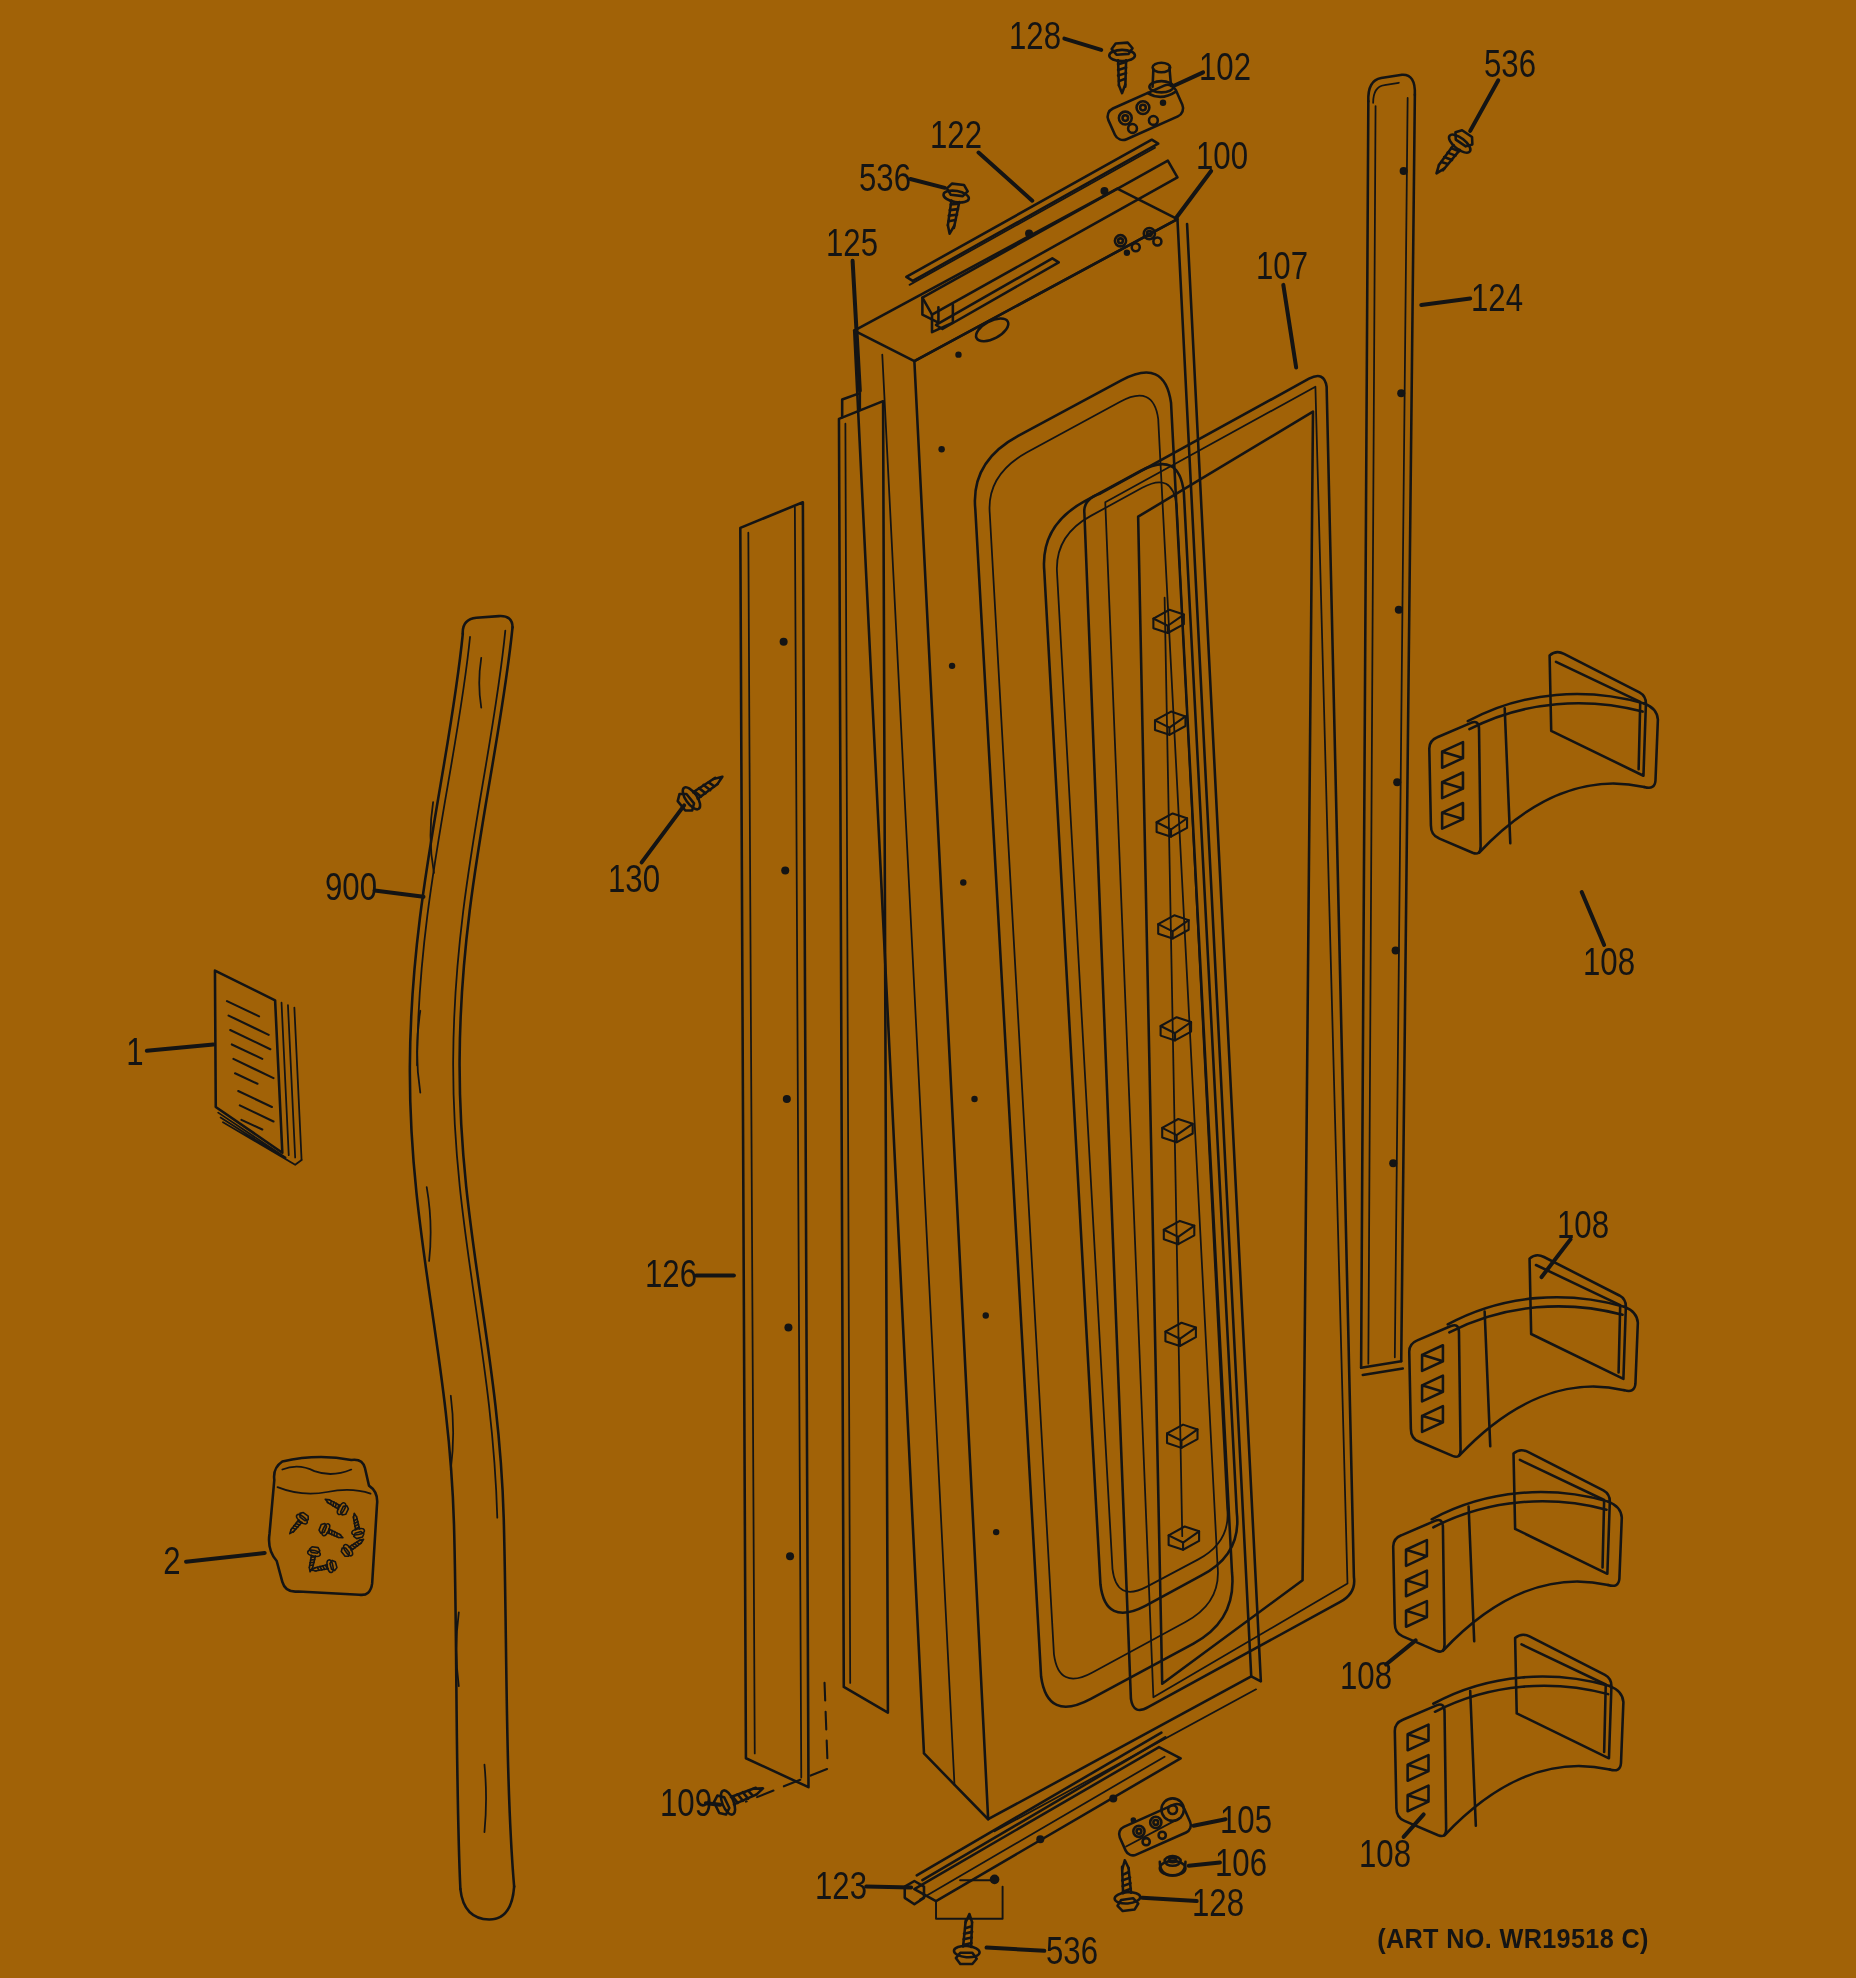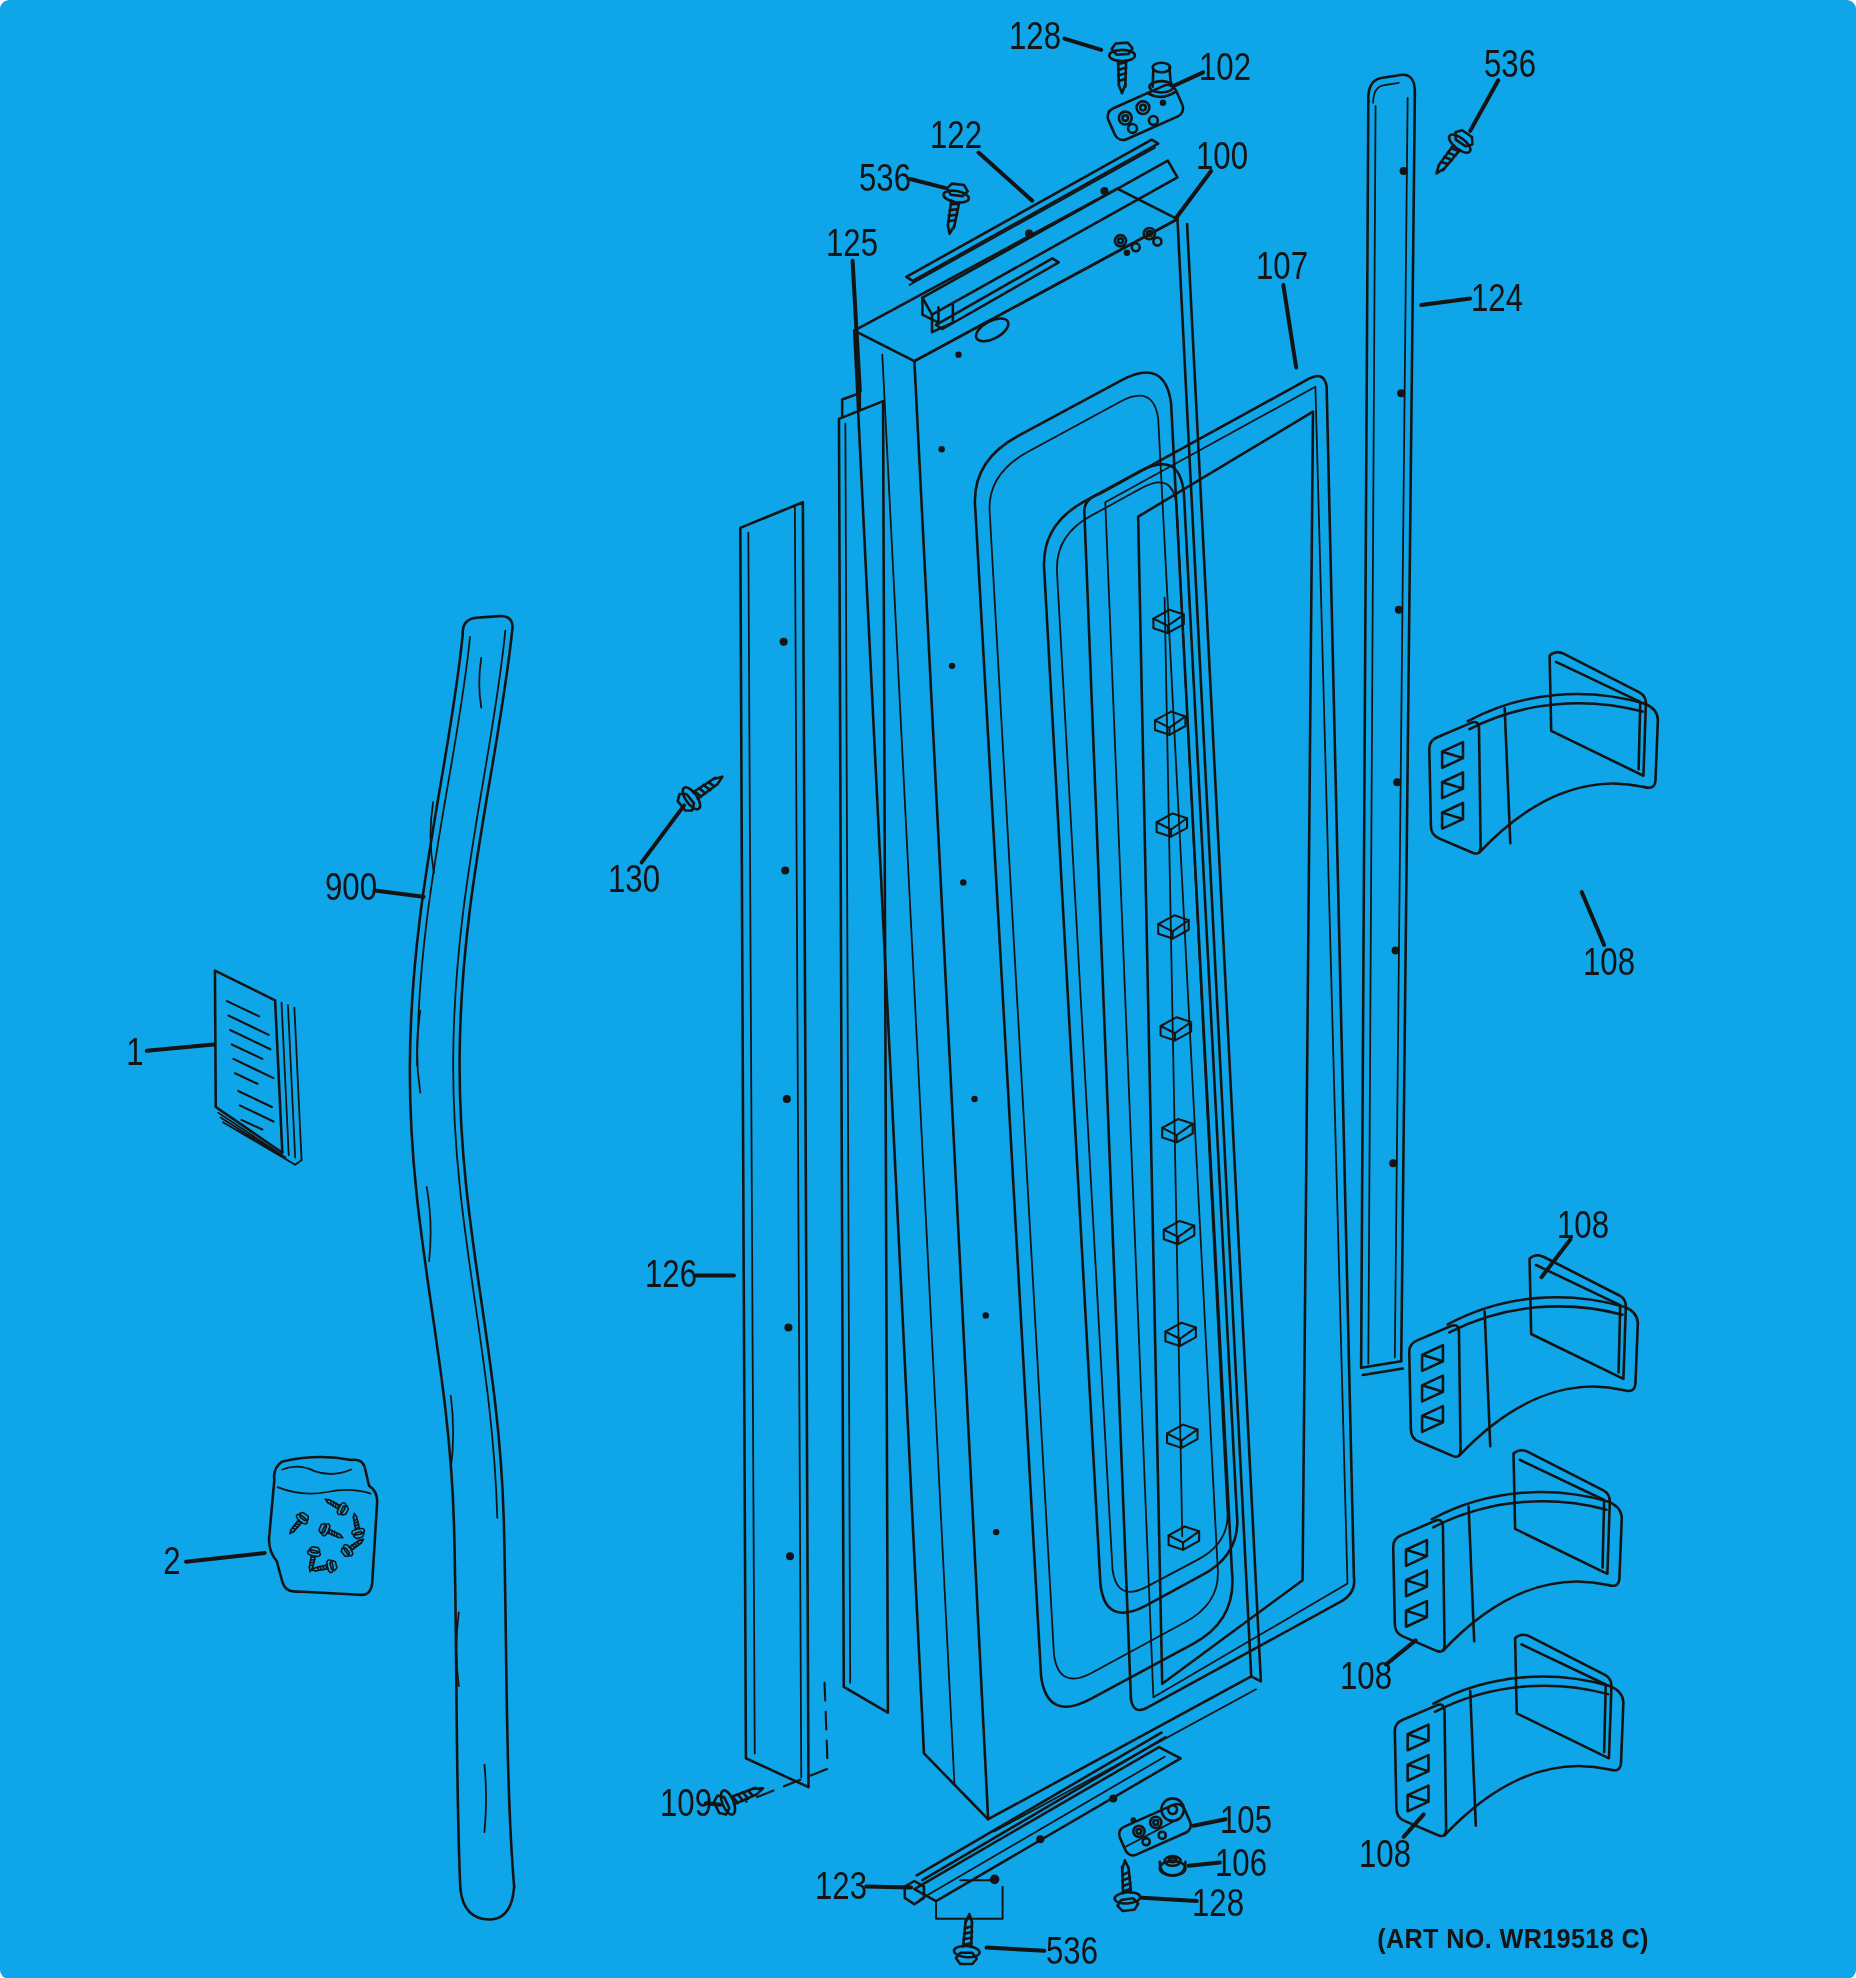--- a/index.html
+++ b/index.html
@@ -1,17 +1,17 @@
 <!DOCTYPE html>
 <html style="font-size:13px"><head>
 <meta charset="utf-8">
 <style>
   html,body{margin:0;padding:0;background:#ffffff;}
-  .stage{position:relative;width:1856px;height:1979px;background:#0ea5e9;overflow:hidden;
-         font-family:"Liberation Sans", sans-serif;border-radius:9px;}
+  .stage{position:relative;width:1856px;height:1979px;background:#a16207;overflow:hidden;
+         font-family:"Liberation Sans", sans-serif;}
   .art{position:absolute;left:0;top:0;width:100%;height:100%;}
   .lbl{position:absolute;transform:translate(-50%,-50%) scaleX(.82);
        font-size:38px;color:#141414;white-space:nowrap;line-height:1;
        font-family:"Liberation Sans", sans-serif;}
   .artno{position:absolute;transform:translate(-50%,-50%) scaleX(.9);
        font-size:28px;font-weight:bold;color:#141414;white-space:nowrap;
        font-family:"Liberation Sans", sans-serif;letter-spacing:0.4px;}
 </style>
 </head>
 <body>

